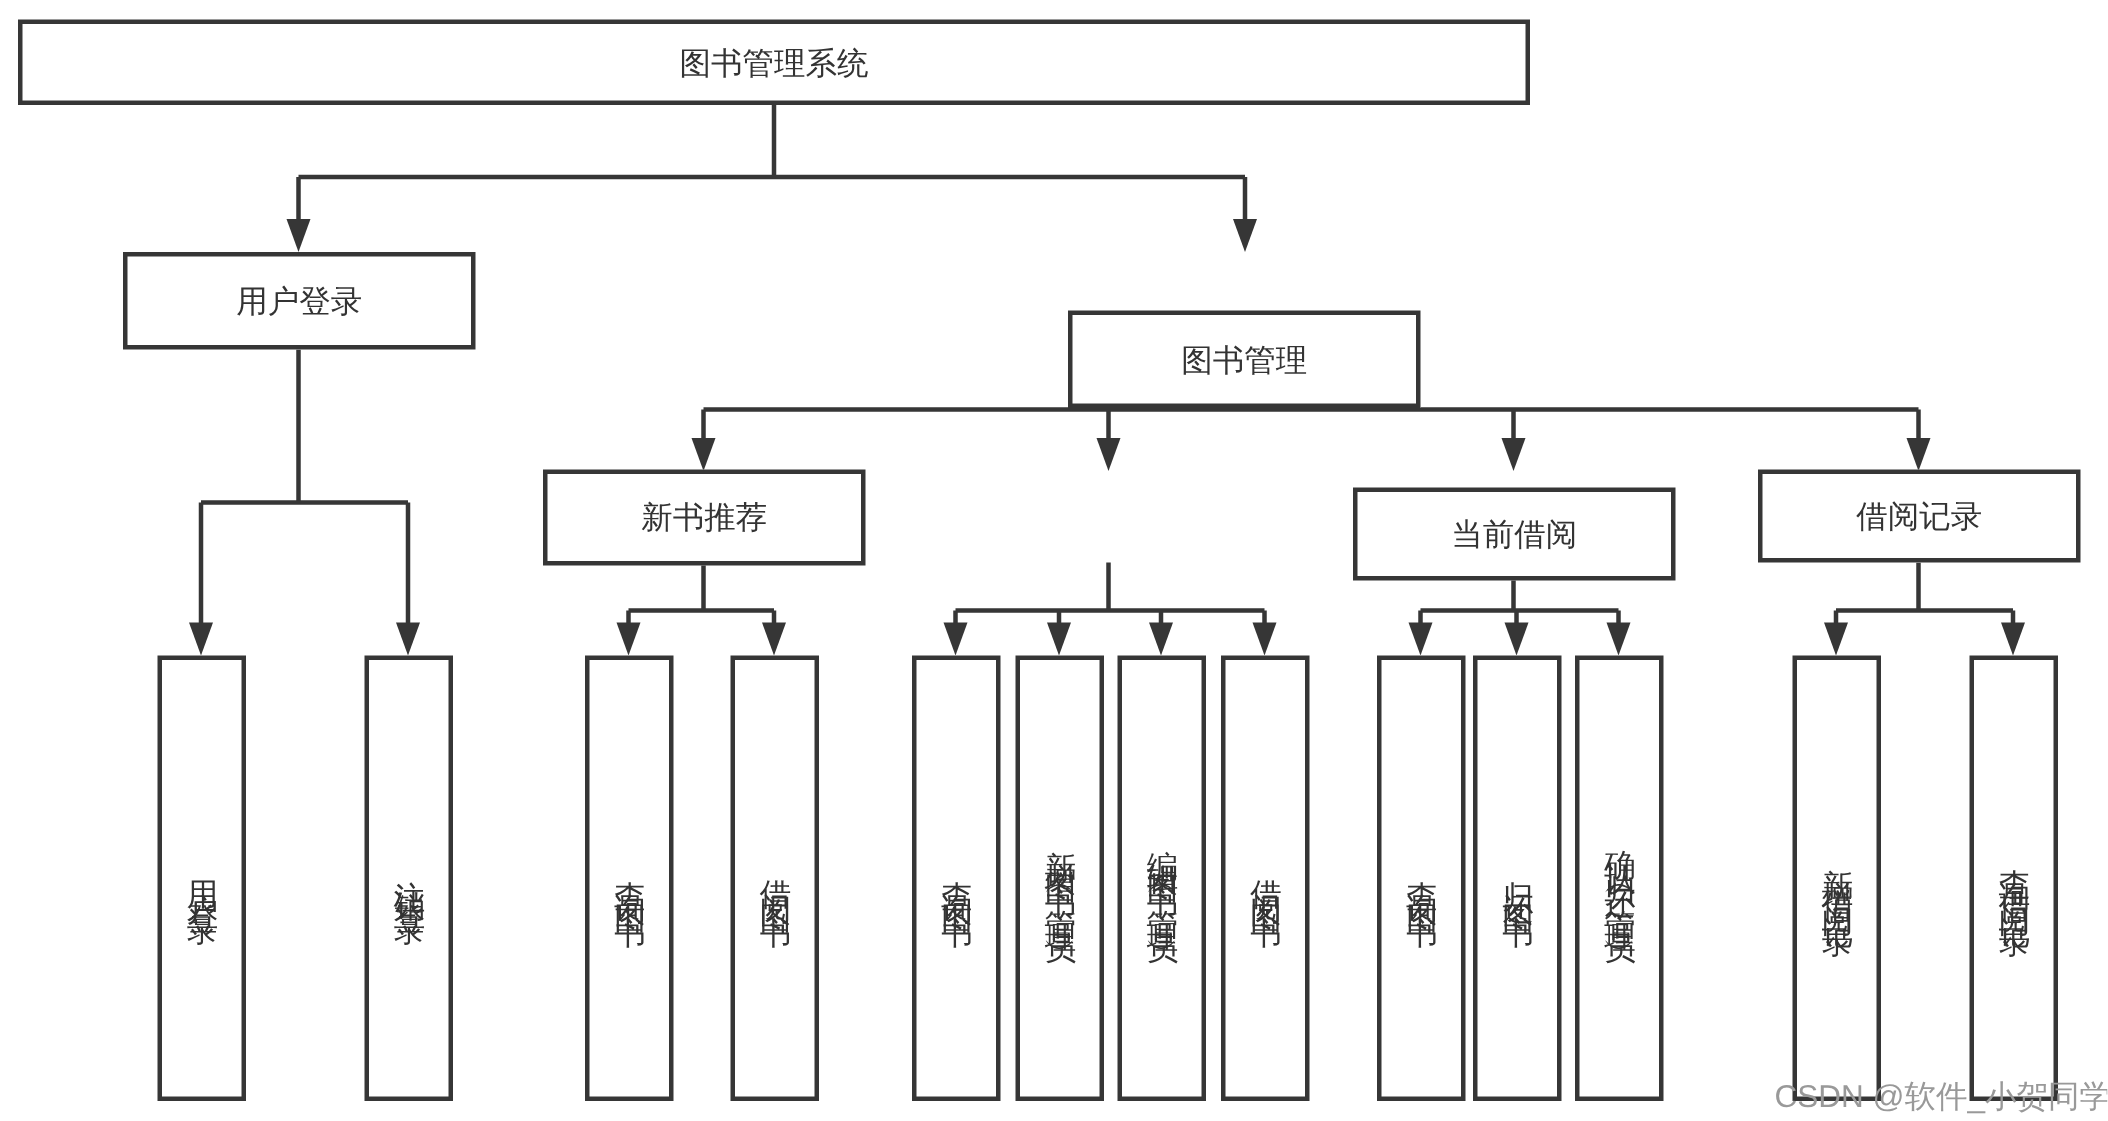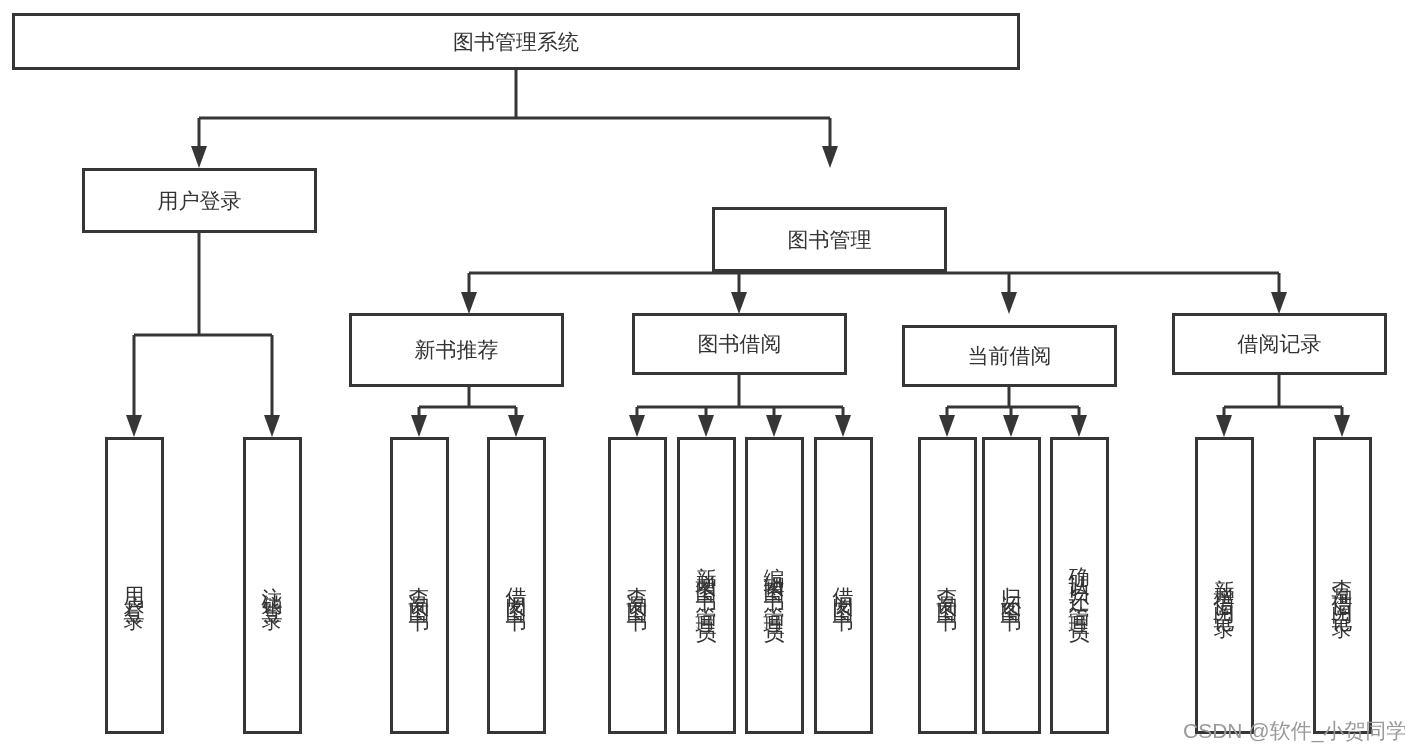--- a/index.html
+++ b/index.html
@@ -80,25 +80,22 @@
     <span>图书管理系统</span>
   </div>
 
   <div class="hnode" style="left:82px;top:168px;width:235px;height:65px;">
     <span>用户登录</span>
   </div>
   <div class="hnode" style="left:712px;top:168px;width:235px;height:65px;margin-top:39px;">
     <span>图书管理</span>
   </div>
 
-  <div class="hnode" style="left:349px;top:313px;width:215px;height:74px;">
+  <div class="hnode" style="left:362px;top:313px;width:215px;height:64px;">
     <span>新书推荐</span>
-  </div>
-  <div class="hnode" style="left:632px;top:313px;width:215px;height:62px;">
-    <span>图书借阅</span>
   </div>
   <div class="hnode" style="left:902px;top:313px;width:215px;height:62px;margin-top:12px;">
     <span>当前借阅</span>
   </div>
   <div class="hnode" style="left:1172px;top:313px;width:215px;height:62px;">
     <span>借阅记录</span>
   </div>
 
   <div class="vnode" style="left:105px;">
     <span class="vlabel">用户登录</span>

